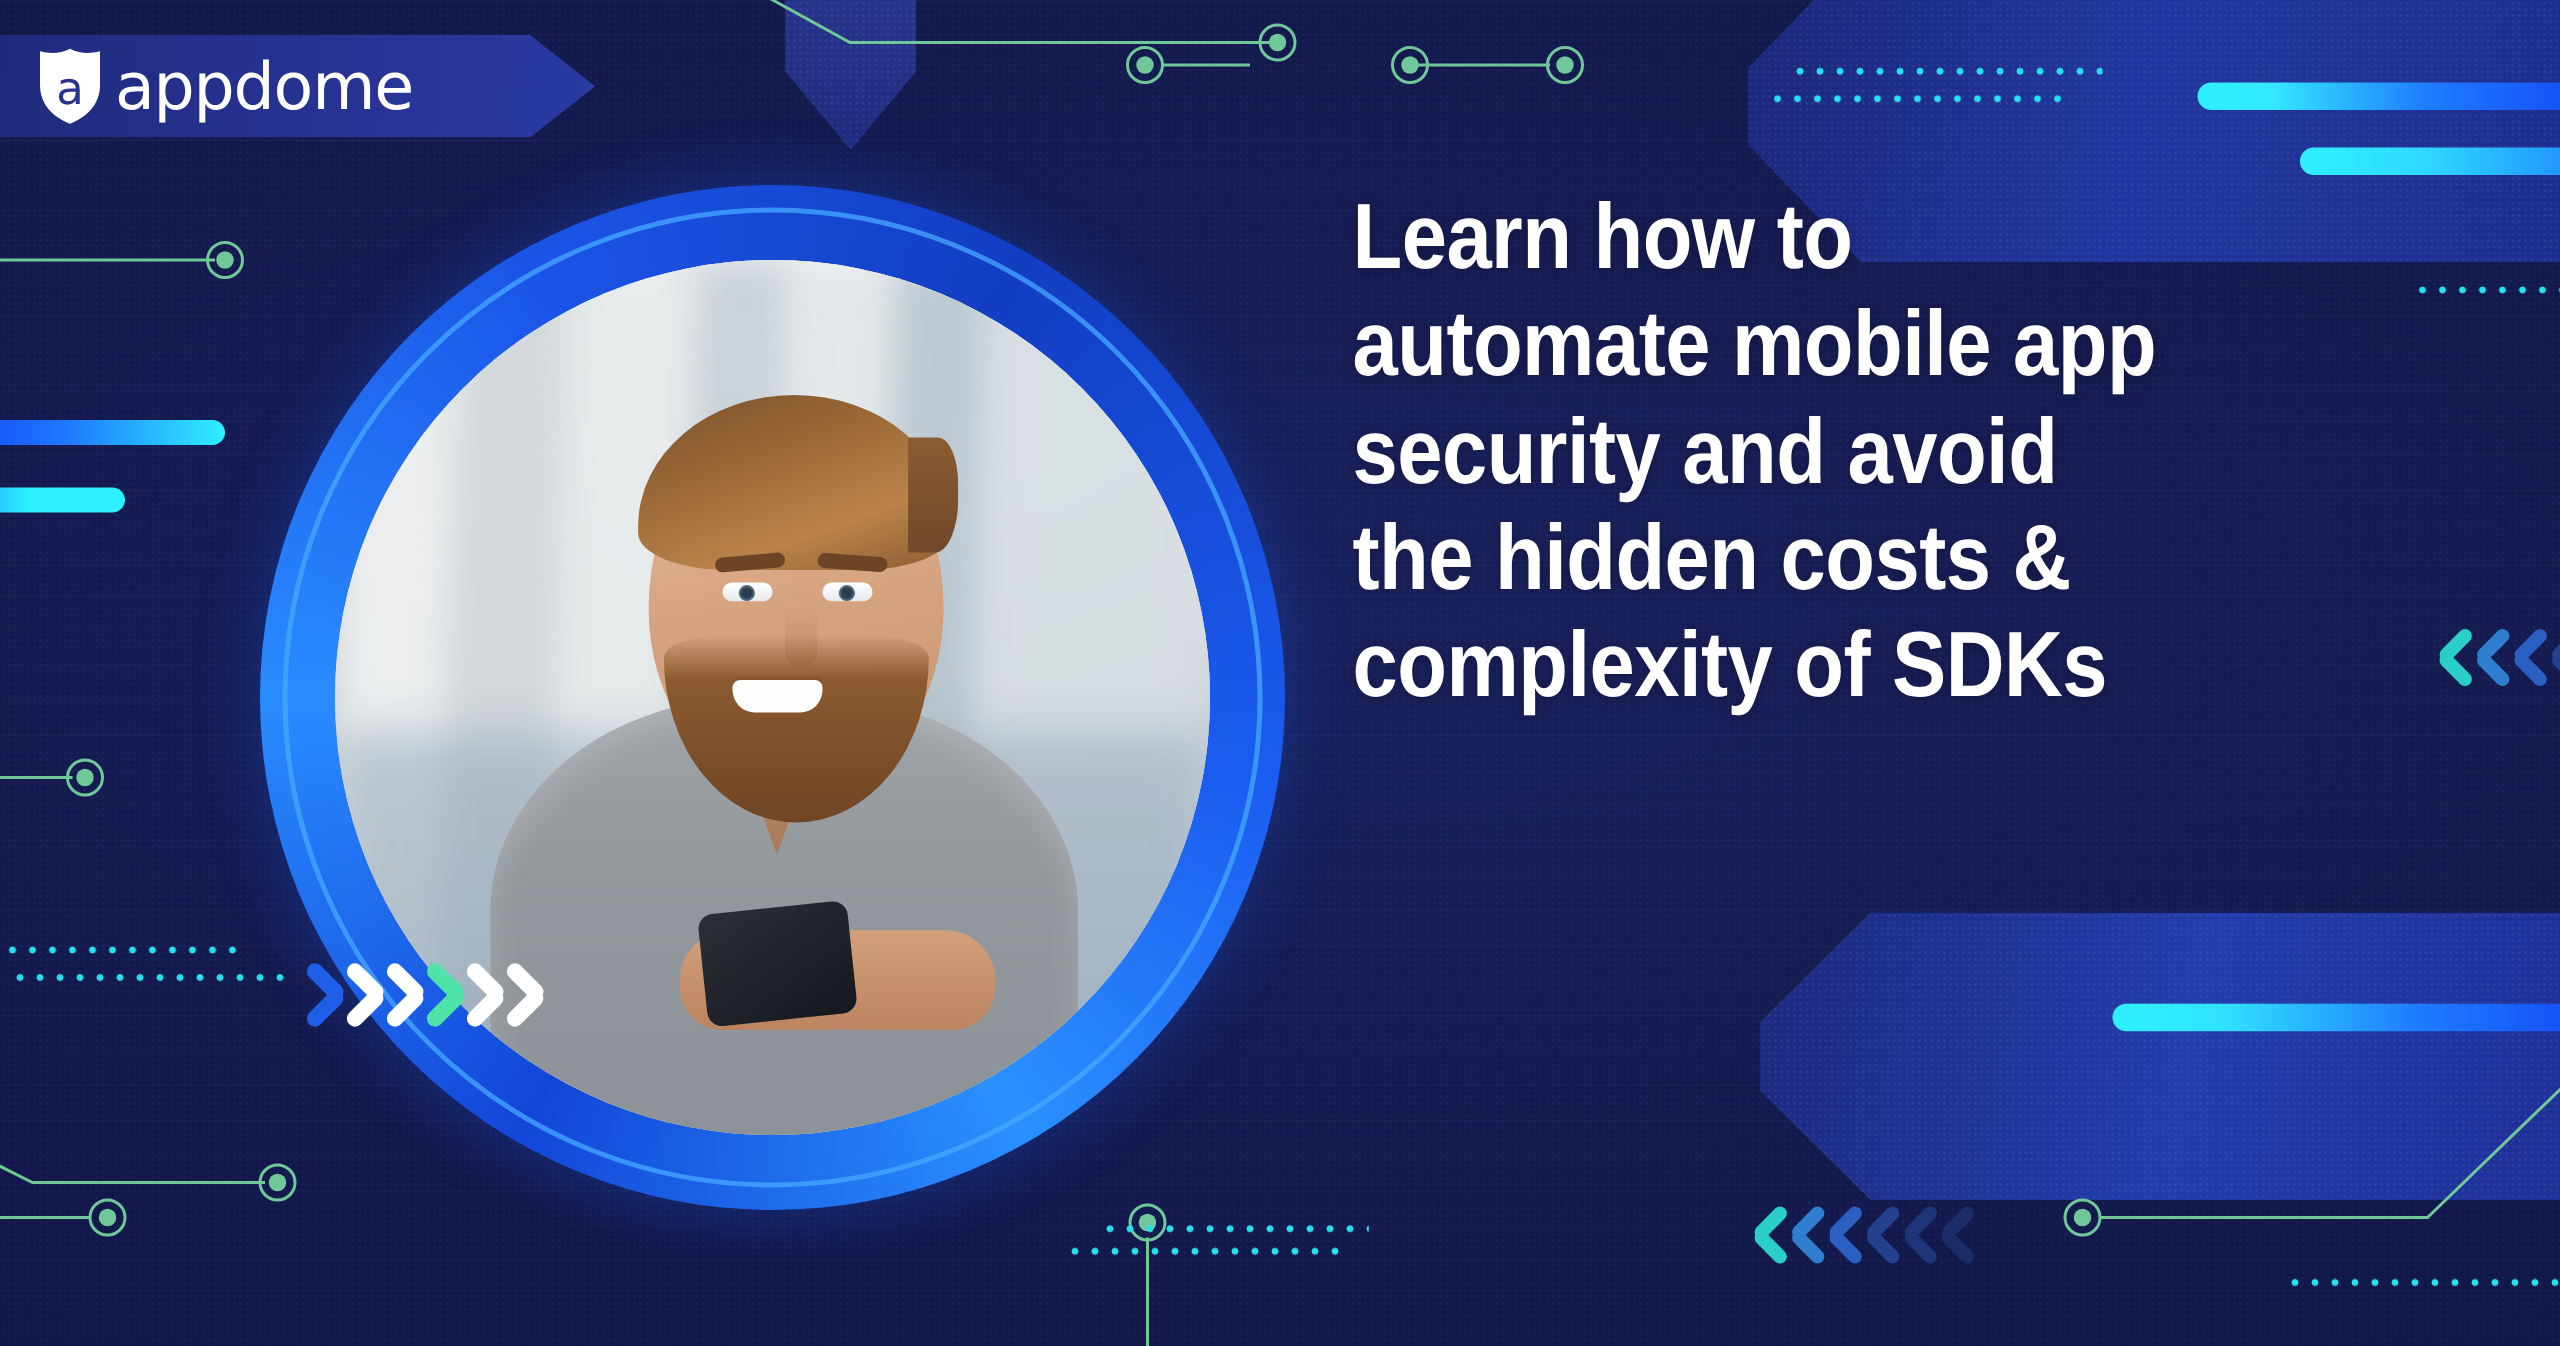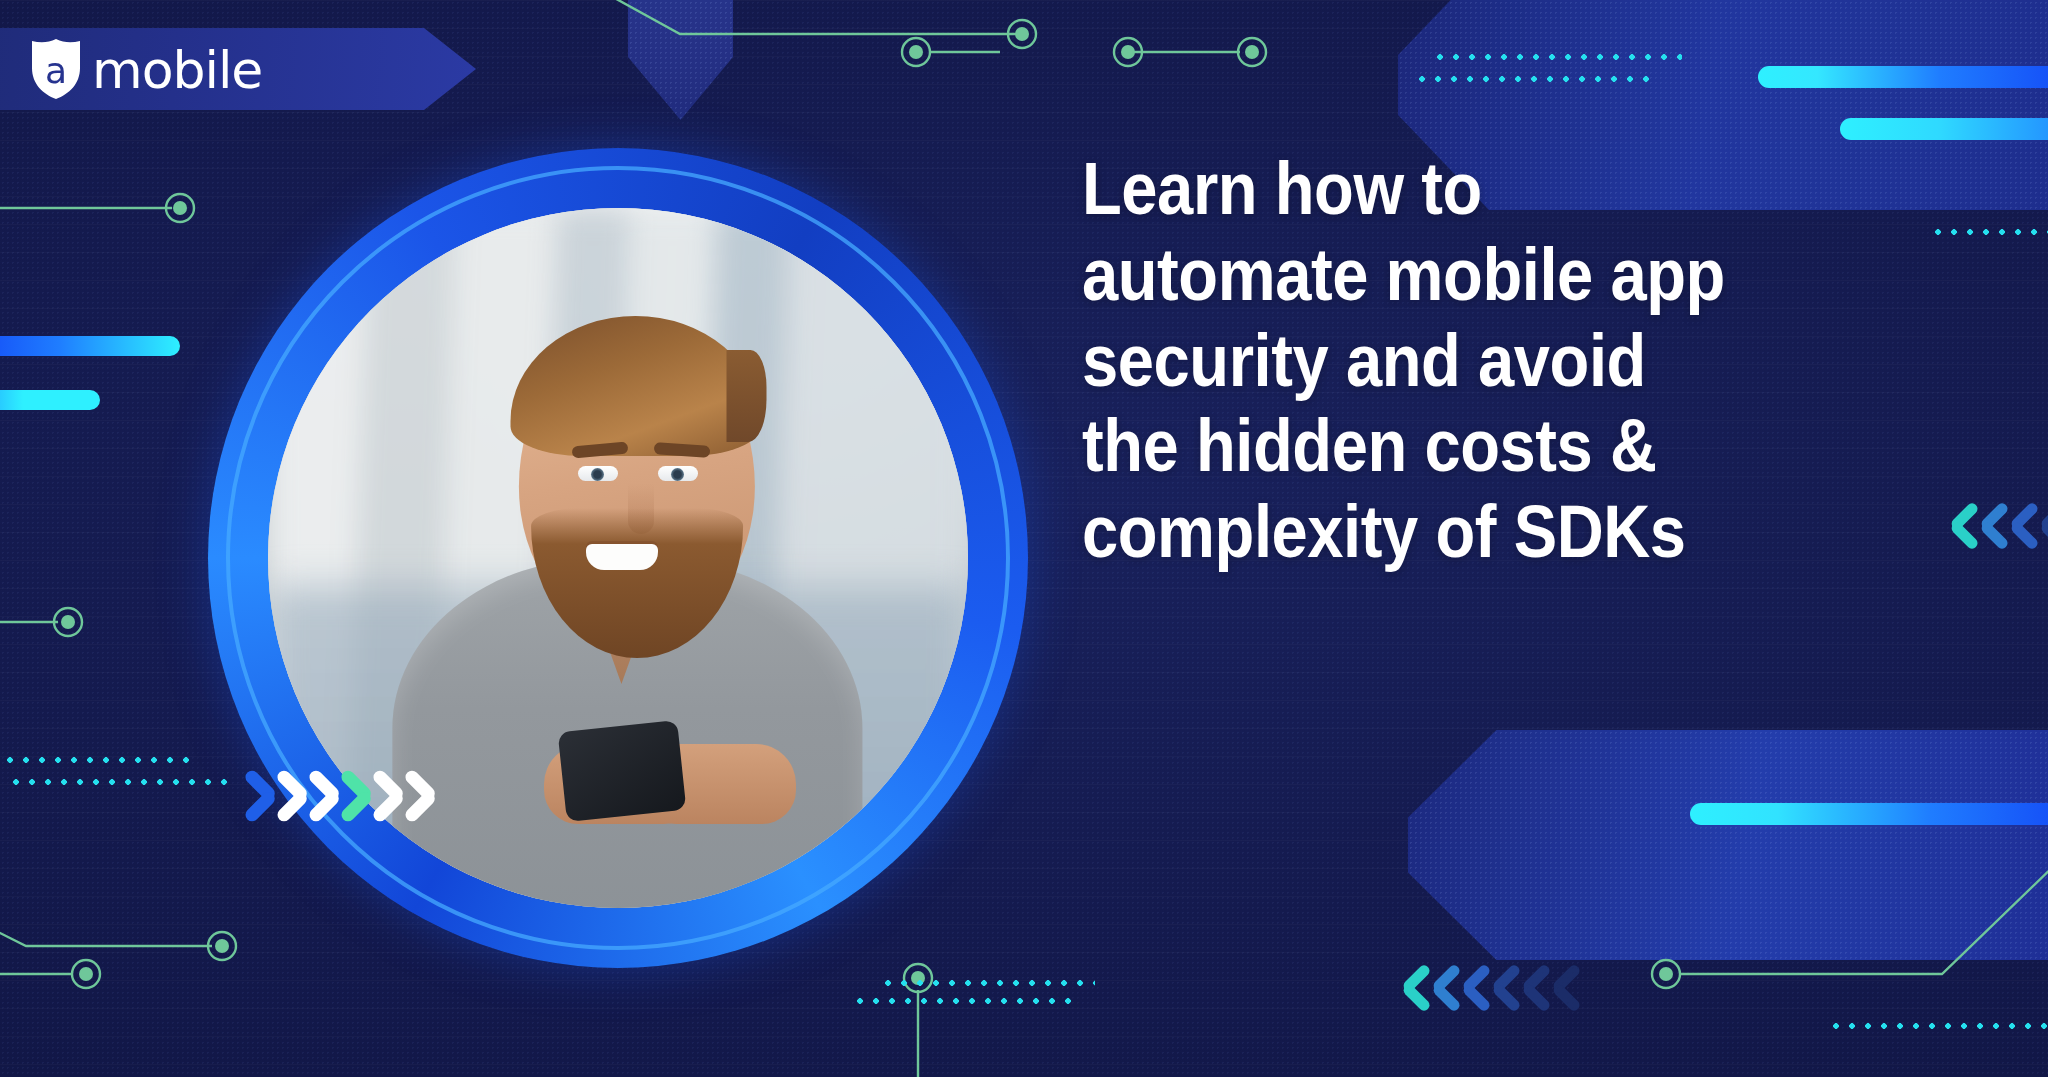--- a/index.html
+++ b/index.html
@@ -511,21 +511,21 @@
       </div>
   </div>
 
   <div class="logo-banner">
     <span class="logo-shield">
       <svg viewBox="0 0 56 62" width="56" height="62" aria-hidden="true">
         <path d="M28 1 C20 5 12 5 4 3 L4 30 C4 46 15 56 28 61 C41 56 52 46 52 30 L52 3 C44 5 36 5 28 1 Z" fill="#ffffff"></path>
         <text x="28" y="45" text-anchor="middle" font-family="DejaVu Sans, sans-serif" font-size="36" fill="#26338f">a</text>
       </svg>
     </span>
-    <span class="logo-word">mobile</span>
+    <span class="logo-word">appdome</span>
   </div>
 
   <h1 class="headline">
     <span>Learn how to</span>
     <span>automate mobile app</span>
     <span>security and avoid</span>
     <span>the hidden costs &amp;</span>
     <span>complexity of SDKs</span>
   </h1>
 

